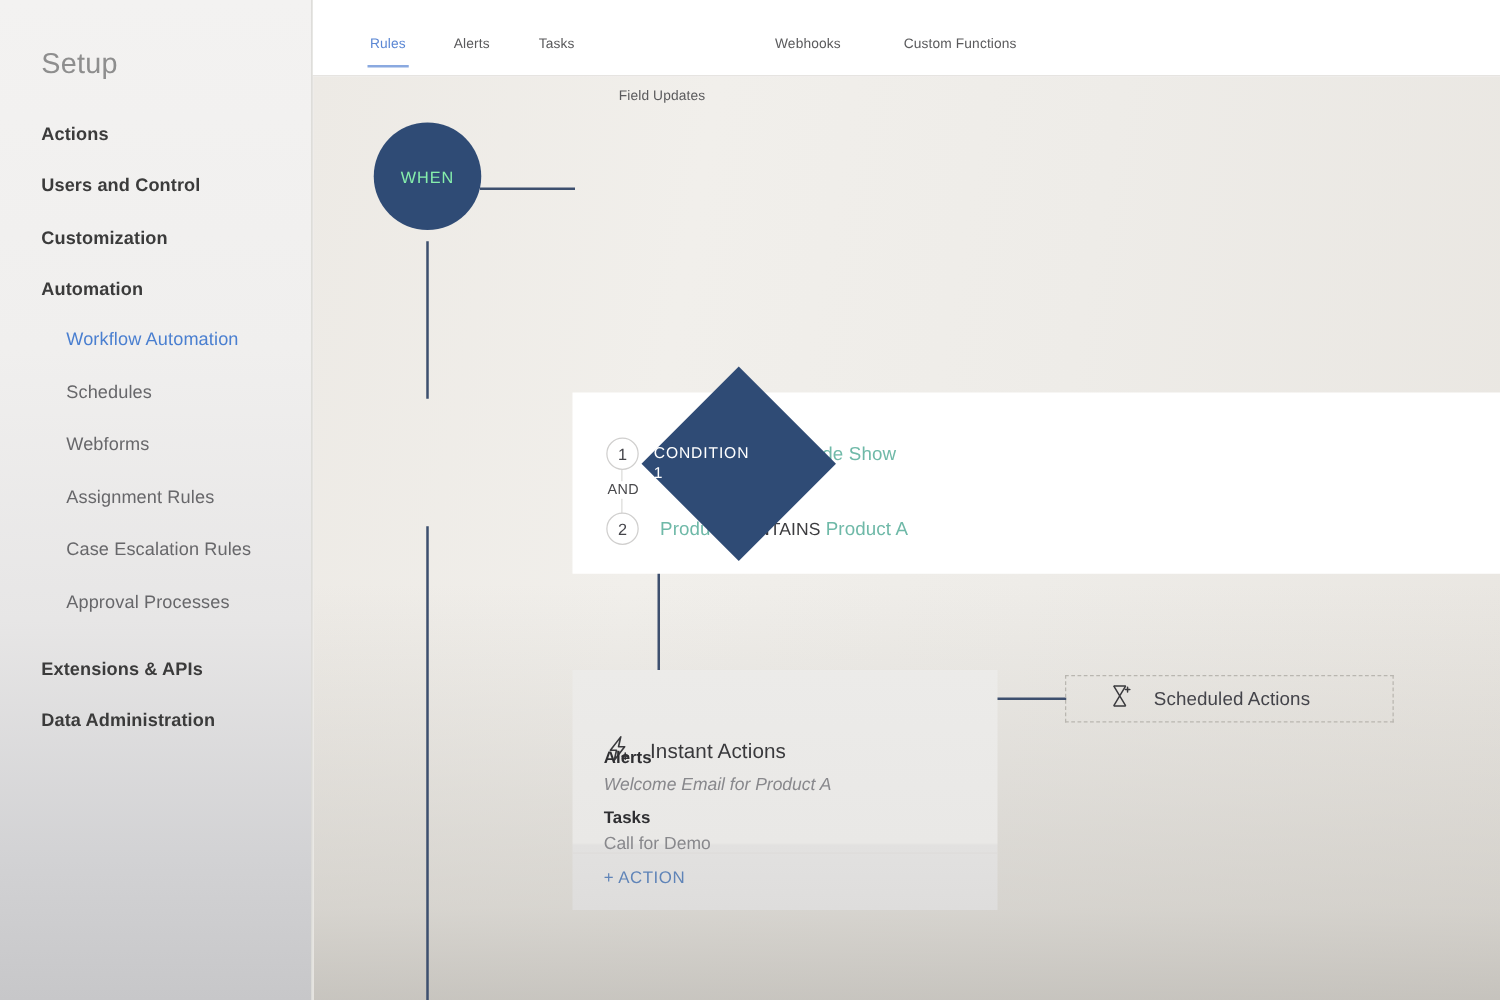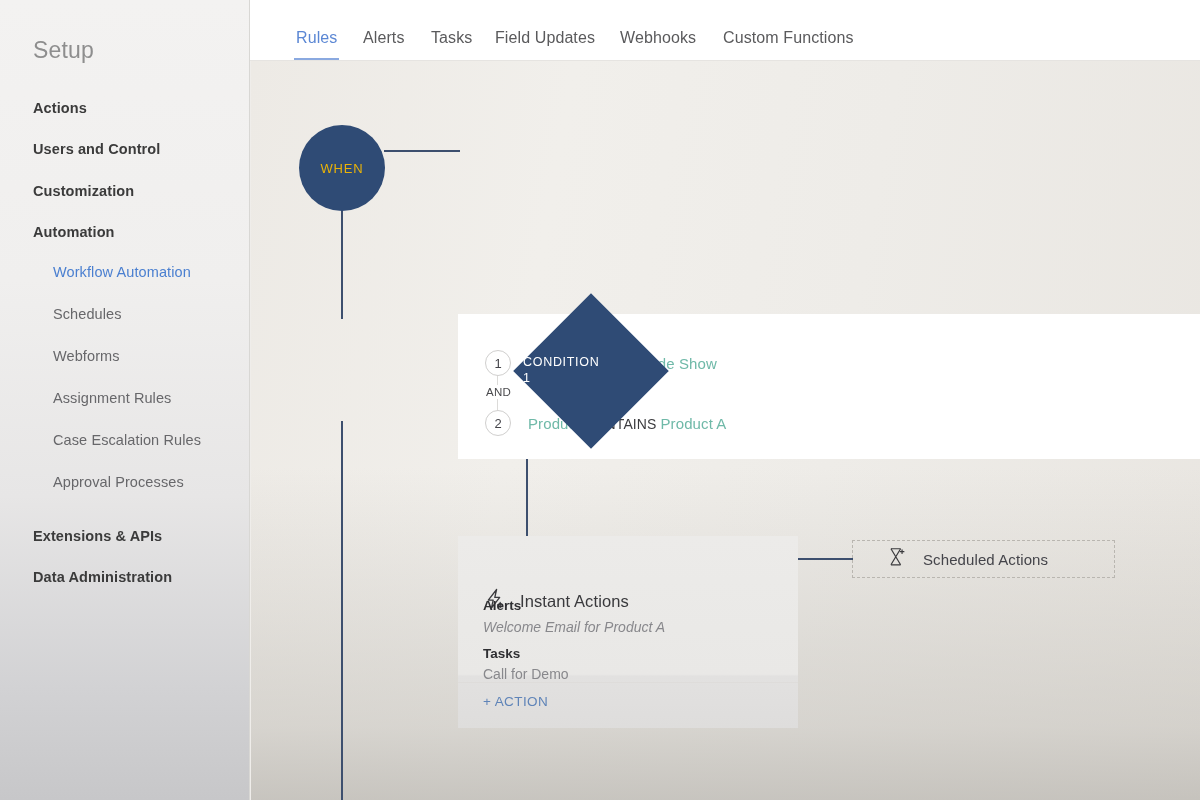--- a/index.html
+++ b/index.html
@@ -73,21 +73,21 @@
   }
   #topbar::after {
     content: "";
     position: absolute;
     left: 0; bottom: 0; width: 100%; height: 1px;
     background: #e6e4e1;
   }
   .tab {
     position: absolute;
     top: 29px;
-    font-size: 16px;
+    font-size: 11px;
     color: #5a5a5c;
     white-space: nowrap;
     letter-spacing: 0.1px;
   }
   .tab.active { color: #5b87d4; }
   .tab.active::after {
     content: "";
     position: absolute;
     left: -2px; bottom: -13px;
     width: calc(100% + 4px); height: 2px;
@@ -113,25 +113,25 @@
   .conn {
     position: absolute;
     background: #3d4f6e;
   }
   .conn.v { width: 2px; }
   .conn.h { height: 2px; }
 
   
   #when-node {
     position: absolute;
-    left: 48px; top: 64px;
+    left: 48px; top: 37px;
     width: 86px; height: 86px;
     border-radius: 50%;
     background: #2f4b75;
-    color: #eab308;
+    color: #86efac;
     display: flex;
     align-items: center;
     justify-content: center;
     font-size: 13px;
     letter-spacing: 0.8px;
     z-index: 3;
   }
 
   
   #condition-node {
@@ -305,21 +305,21 @@
         <div class="nav-top" style="top: 528px;">Extensions &amp; APIs</div>
         <div class="nav-top" style="top: 569px;">Data Administration</div>
       </div>
   </nav>
 
   <header id="topbar">
     <div id="tabs-host">
         <div class="tab active" style="left: 46px;">Rules</div>
         <div class="tab" style="left: 113px;">Alerts</div>
         <div class="tab" style="left: 181px;">Tasks</div>
-        <div class="tab" style="left: 245px;">Field Updates</div>
+        <div class="tab" style="left: 245px; margin-top: 42px;">Field Updates</div>
         <div class="tab" style="left: 370px;">Webhooks</div>
         <div class="tab" style="left: 473px;">Custom Functions</div>
       </div>
   </header>
 
   <main id="canvas">
 
     <div class="conn h" style="left:133px; top:89px; width:76px;"></div>
     <div class="conn v" style="left:90px; top:132px; height:126px;"></div>
     <div class="conn h" style="left:396px; top:309px; width:64px;"></div>

